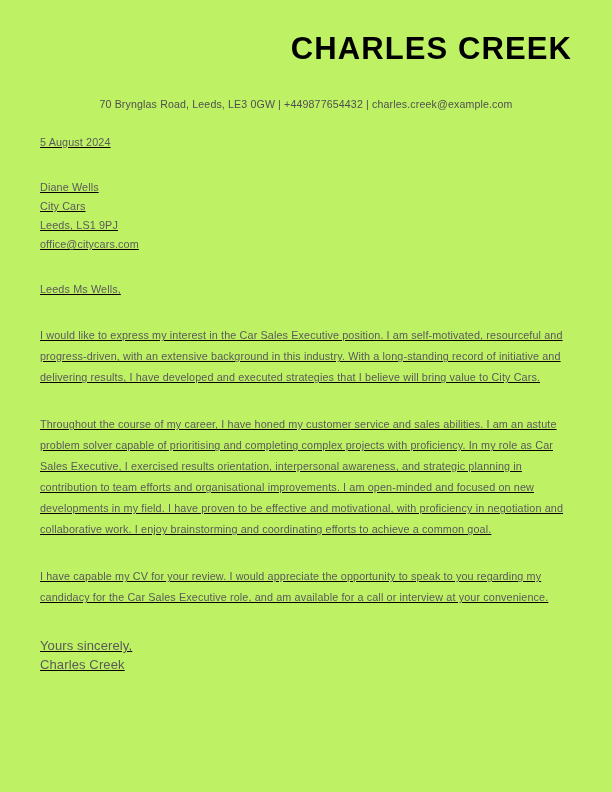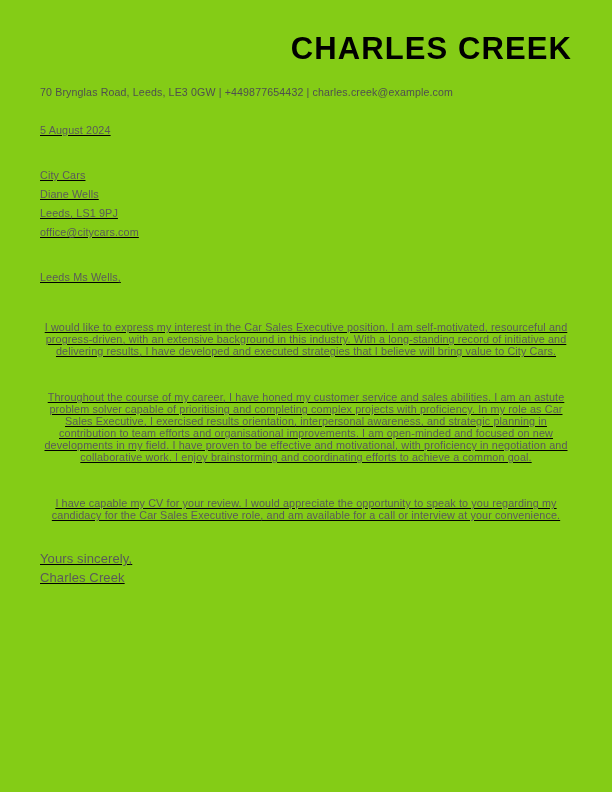--- a/index.html
+++ b/index.html
@@ -12,43 +12,44 @@
     background: #ffffff;
     font-family: "Liberation Sans", sans-serif;
     -webkit-font-smoothing: antialiased;
     overflow: hidden;
   }
 
   .page {
     position: relative;
     width: 612px;
     height: 792px;
-    background: #84cc16;
+    background: #bef264;
     box-sizing: border-box;
   }
 
   
   .header {
     padding: 0 40px;
   }
   .name {
     margin: 0;
     padding-top: 33px;
     text-align: right;
     font-family: "Liberation Sans", sans-serif;
     font-size: 31px;
     font-weight: bold;
     letter-spacing: 1.1px;
     color: #000000;
     line-height: 1.05;
     white-space: nowrap;
   }
   .contact-line {
-    margin: 0;
+    margin: 12px;
     padding-top: 20px;
+    text-align: center;
     font-size: 10.6px;
     color: #4f4f4f;
     letter-spacing: 0.15px;
     line-height: 1.3;
     white-space: nowrap;
   }
 
   
   .letter-body {
     padding: 0 40px;
@@ -75,27 +76,27 @@
 
   .salutation {
     margin-top: 26px;
     font-size: 10.8px;
     color: #5a5a5a;
     line-height: 19px;
     letter-spacing: 0.12px;
   }
 
   .paragraph {
-    margin-top: 34px;
+    margin-top: 26px;
     width: 532px;
     font-size: 10.8px;
     color: #5a5a5a;
-    line-height: 12px;
+    line-height: 21px;
     letter-spacing: 0.12px;
-    text-align: center;
+    text-align: left;
   }
 
   .signoff {
     margin-top: 28px;
   }
   .signoff-line {
     font-size: 13px;
     color: #5a5a5a;
     line-height: 19px;
     letter-spacing: 0.12px;
@@ -109,22 +110,22 @@
   <div class="header">
     <h1 class="name">CHARLES CREEK</h1>
     <div class="contact-line">70 Brynglas Road, Leeds, LE3 0GW  |  +449877654432  |  charles.creek@example.com</div>
   </div>
 
   <div class="letter-body">
 
     <div class="date">5 August 2024</div>
 
     <div class="recipient">
+      <div class="recipient-line">Diane Wells</div>
       <div class="recipient-line">City Cars</div>
-      <div class="recipient-line">Diane Wells</div>
       <div class="recipient-line">Leeds, LS1 9PJ</div>
       <div class="recipient-line">office@citycars.com</div>
     </div>
 
     <div class="salutation">Leeds Ms Wells,</div>
 
     <p class="paragraph">I would like to express my interest in the Car Sales Executive position. I am self-motivated, resourceful and progress-driven, with an extensive background in this industry. With a long-standing record of initiative and delivering results, I have developed and executed strategies that I believe will bring value to City Cars.</p>
 
     <p class="paragraph">Throughout the course of my career, I have honed my customer service and sales abilities. I am an astute problem solver capable of prioritising and completing complex projects with proficiency. In my role as Car Sales Executive, I exercised results orientation, interpersonal awareness, and strategic planning in contribution to team efforts and organisational improvements. I am open-minded and focused on new developments in my field. I have proven to be effective and motivational, with proficiency in negotiation and collaborative work. I enjoy brainstorming and coordinating efforts to achieve a common goal.</p>
 

